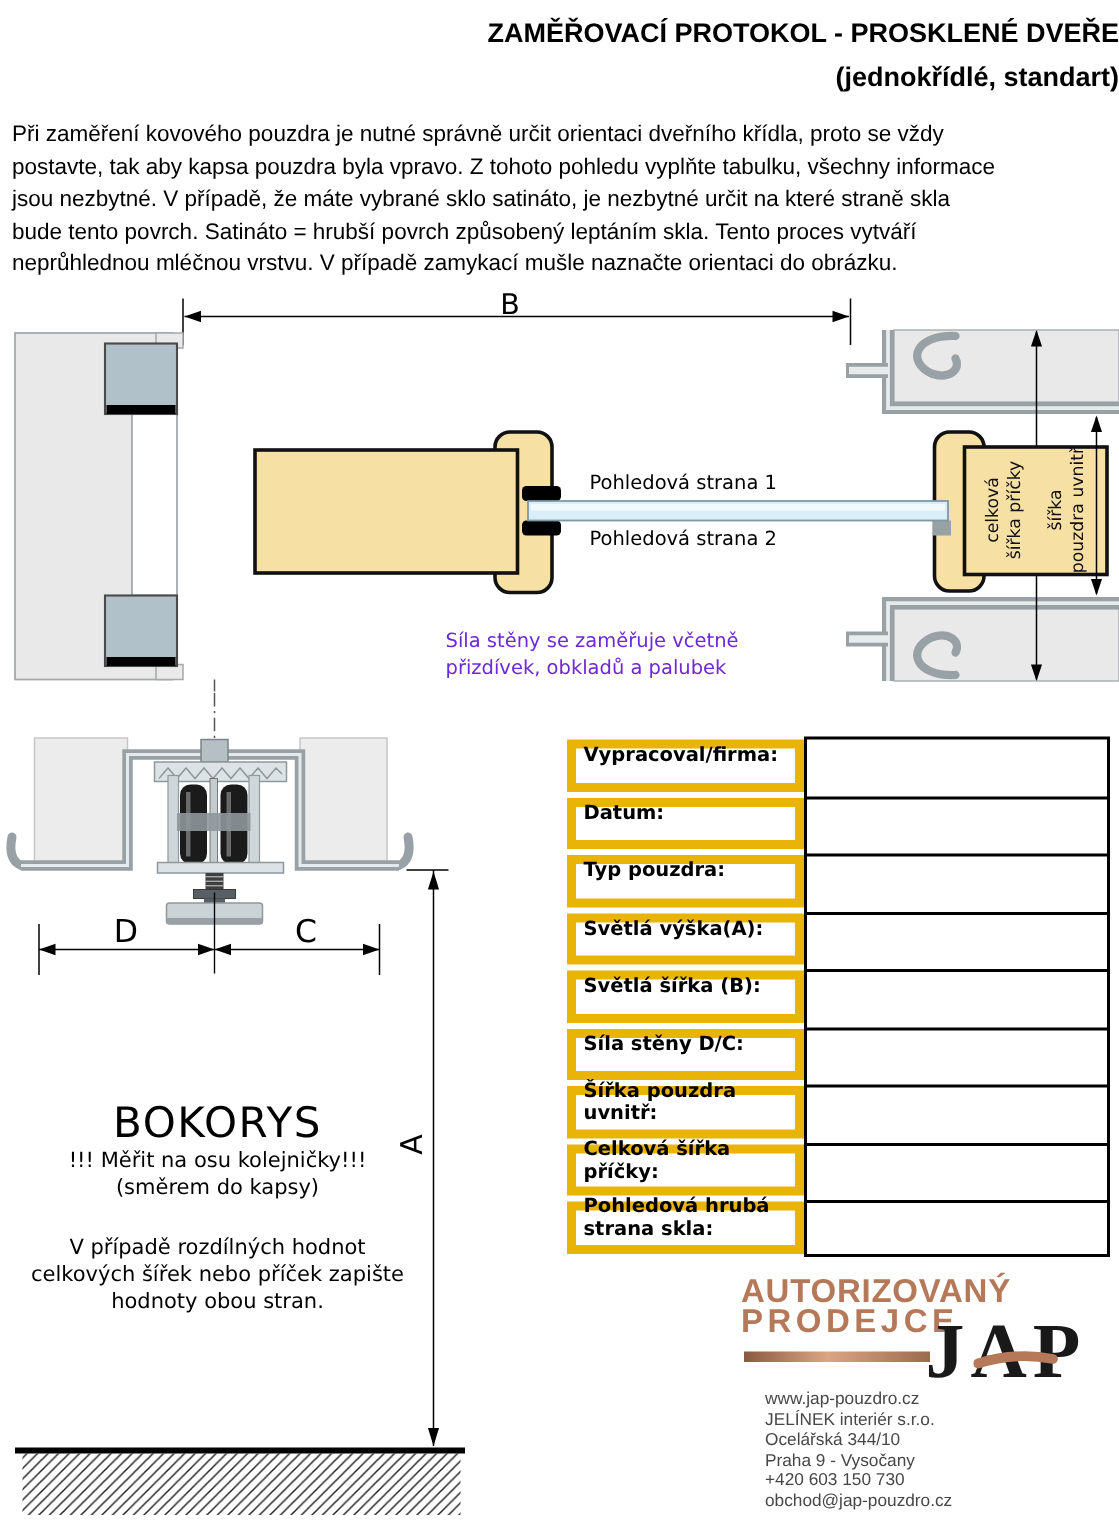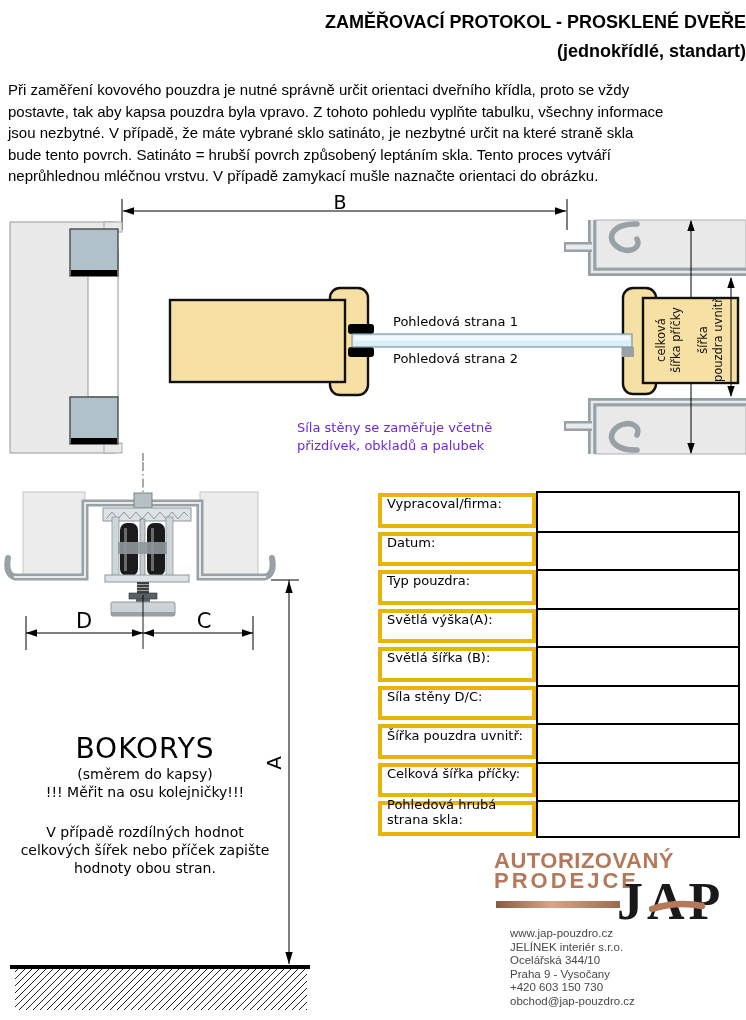--- a/index.html
+++ b/index.html
@@ -18,23 +18,23 @@
   #door-svg{top:195px;left:0;width:746px;height:270px;}
   #bok-svg{top:458px;left:0;width:320px;height:562px;}
 
   
   #red-note{top:419px;left:297px;width:230px;font-family:"DejaVu Sans",sans-serif;
             font-size:13px;line-height:18px;color:#6d28d9;white-space:pre;}
 
   
   #form{top:491px;left:378px;display:grid;grid-template-columns:158px 204px;
         grid-auto-rows:38.55px;}
-  .f-label{grid-column:1;margin:2px 0;border:4px solid #eab308;box-sizing:border-box;
+  .f-label{grid-column:1;margin:2px 0;border:6px solid #eab308;box-sizing:border-box;
            display:flex;align-items:center;padding:0 2px 13px 5px;
-           font-family:"DejaVu Sans",sans-serif;font-weight:normal;font-size:13px;line-height:15px;}
+           font-family:"DejaVu Sans",sans-serif;font-weight:bold;font-size:13px;line-height:15px;}
   #f-valuebox{grid-column:2;grid-row:1/10;border:2px solid #000;box-sizing:border-box;
               position:relative;background:#fff;}
   .f-div{position:absolute;left:0;right:0;height:2px;background:#000;}
   .f-value{position:absolute;left:0;width:100%;height:38px;}
 
   
   #bok-text{top:733px;left:10px;width:270px;text-align:center;
             font-family:"DejaVu Sans",sans-serif;}
   #bok-head{font-size:28px;line-height:32px;letter-spacing:1px;}
   .bok-sub{font-size:14px;line-height:18px;}
@@ -245,22 +245,22 @@
       <div class="f-value" style="top:155.2px"></div>
       <div class="f-value" style="top:193.75px"></div>
       <div class="f-value" style="top:232.3px"></div>
       <div class="f-value" style="top:270.85px"></div>
       <div class="f-value" style="top:309.4px"></div>
     </div>
   </div>
 
   <div id="bok-text" class="abs">
     <div id="bok-head">BOKORYS</div>
+    <div class="bok-sub">!!! Měřit na osu kolejničky!!!</div>
     <div class="bok-sub">(směrem do kapsy)</div>
-    <div class="bok-sub">!!! Měřit na osu kolejničky!!!</div>
     <div id="bok-note">V případě rozdílných hodnot
 celkových šířek nebo příček zapište
 hodnoty obou stran.</div>
   </div>
 
   <div id="auth1" class="abs copper-txt">AUTORIZOVANÝ</div>
   <div id="auth2" class="abs copper-txt">PRODEJCE</div>
   <div id="copper-bar" class="abs"></div>
   <div id="jap" class="abs">JAP</div>
   <svg id="jap-swoosh" class="abs" viewBox="0 0 58 15">

